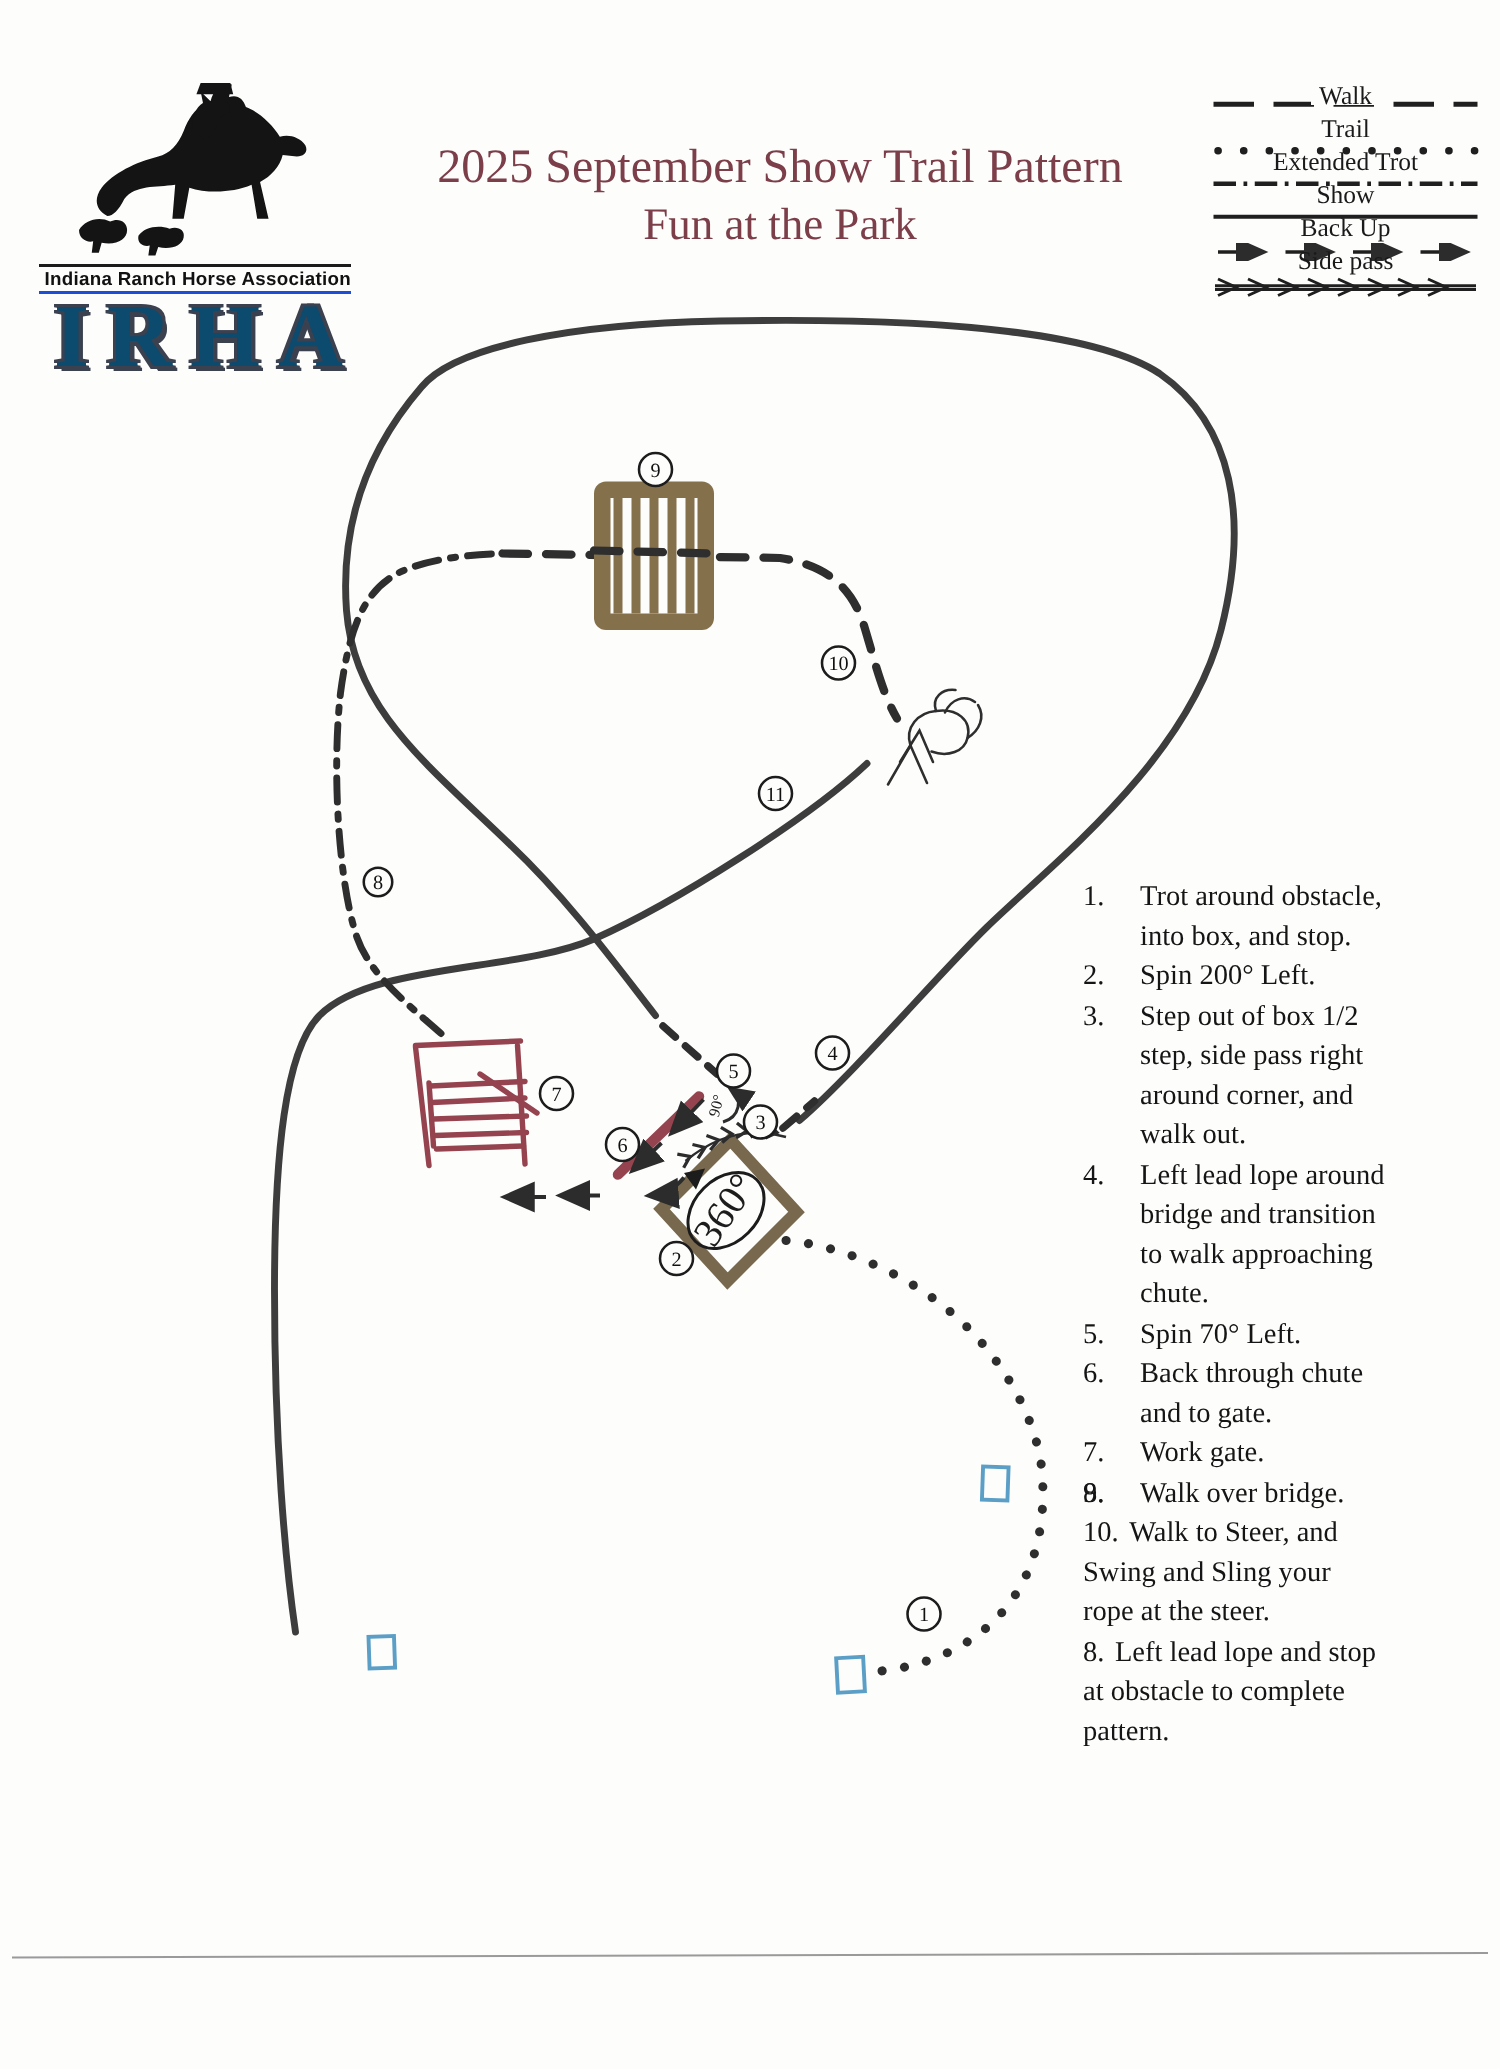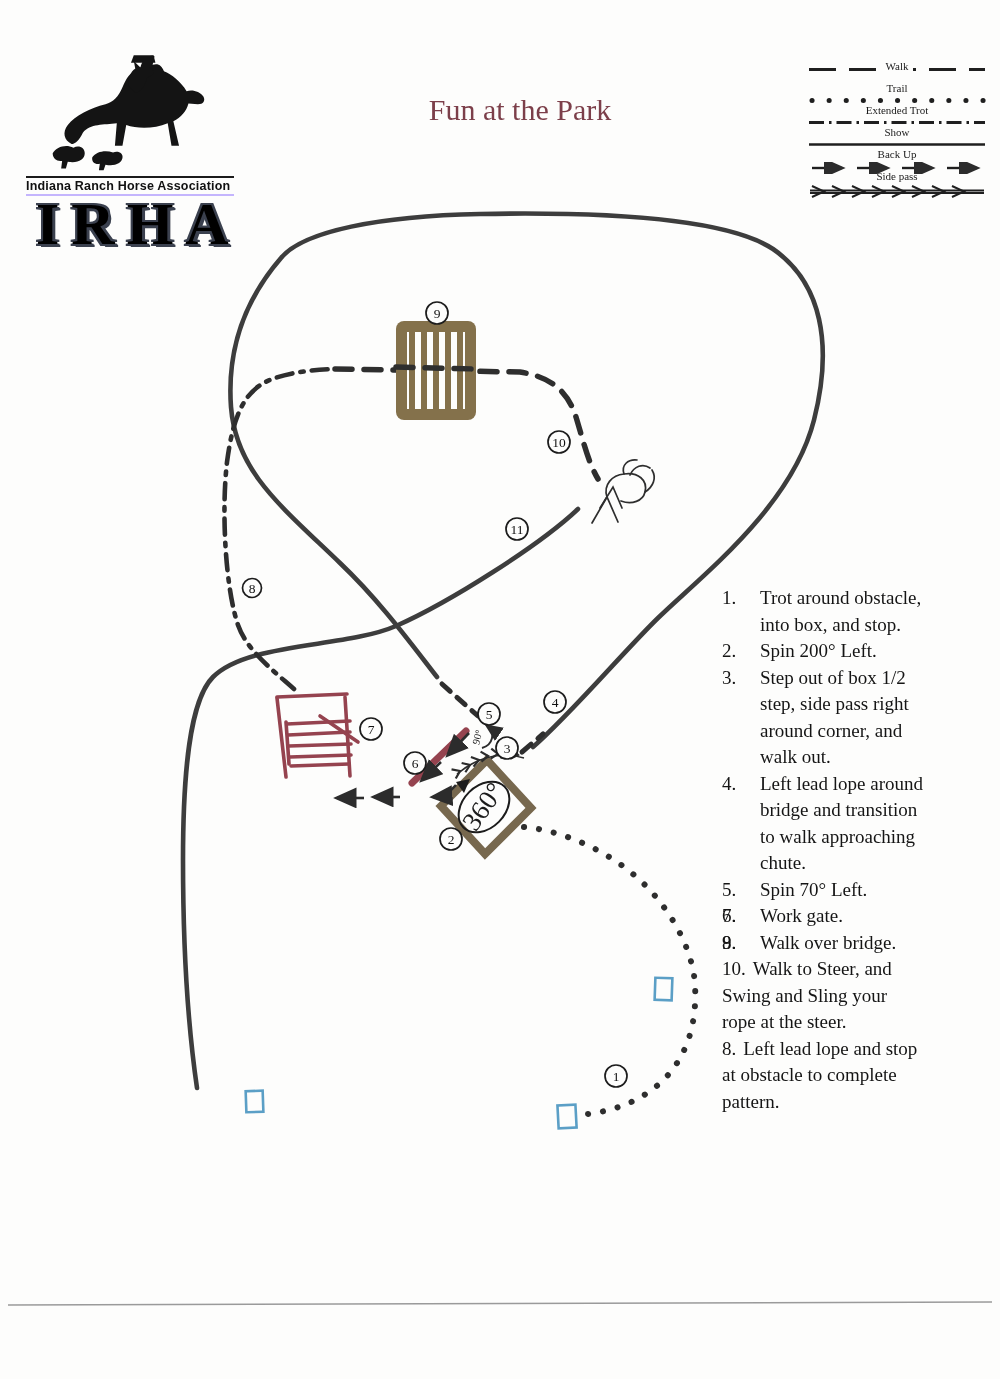--- a/index.html
+++ b/index.html
@@ -1,35 +1,35 @@
 <!DOCTYPE html>
 <html><head>
 <meta charset="utf-8">
 <style>
   html,body{margin:0;padding:0;background:#e8e8e8;}
   .page{position:relative;width:1000px;height:1379px;background:#fdfdfc;margin:0 auto;overflow:hidden;
         font-family:"Liberation Serif",serif;}
   
   .logo{position:absolute;left:26px;top:44px;width:208px;}
   .logo-horse{display:block;margin:0 auto;}
-  .logo-org{border-top:2px solid #1b1b1b;border-bottom:2px solid #c4b5fd;
+  .logo-org{border-top:2px solid #1b1b1b;border-bottom:2px solid #1d4ed8;
             font-family:"Liberation Sans",sans-serif;font-weight:bold;font-size:12.5px;
-            text-align:left;padding:1px 0;color:#111;letter-spacing:.2px;white-space:nowrap;}
+            text-align:right;padding:1px 0;color:#111;letter-spacing:.2px;white-space:nowrap;}
   .logo-acronym{font-family:"Liberation Serif",serif;font-weight:bold;font-size:60px;line-height:56px;
-            text-align:center;color:#000000;letter-spacing:12px;margin-left:10px;
+            text-align:center;color:#0c4a6e;letter-spacing:12px;margin-left:10px;
             text-shadow:-2px -2px 0 #3b414f, 2px -2px 0 #3b414f, -2px 2px 0 #3b414f,
                          2px 2px 0 #3b414f, 3px 3px 0 #3b414f;}
   
   .title{position:absolute;left:235px;top:90px;width:570px;text-align:center;color:#7c3f4a;}
   .title .t1{font-size:32px;font-weight:normal;line-height:40px;}
   .title .t2{font-size:30px;line-height:40px;text-align:center;}
   
   .legend{position:absolute;left:806px;top:56px;width:182px;}
   .lg-row{position:relative;height:22px;text-align:center;}
-  .lg-label{font-size:11px;color:#1a1a1a;line-height:12px;display:inline-block;position:relative;z-index:2;}
+  .lg-label{font-size:17px;color:#1a1a1a;line-height:12px;display:inline-block;position:relative;z-index:2;}
   .lg-row.overlap .lg-label{background:#fdfdfc;padding:0 5px;}
   .lg-row.overlap svg{margin-top:-9px;}
   .lg-row svg{display:block;position:relative;z-index:1;}
   
   .instructions{position:absolute;left:722px;top:585px;width:262px;font-size:19px;line-height:26.5px;color:#151515;}
   .instr-note{white-space:nowrap;}
   .instr-item{position:relative;padding-left:38px;}
   .instr-item .num{position:absolute;left:0;top:0;}
   .instr-item.nohang{padding-left:0;}
   .instr-item.nohang .num{position:static;margin-right:7px;}
@@ -197,20 +197,21 @@
       <path fill="#141414" d="M18 116 C22 109 32 106 40 110 C46 107 52 110 52 116 C52 123 44 127 34 125
         L32 132 L27 132 L28 124 C23 125 18 122 18 116 Z"></path>
       <path fill="#141414" d="M60 120 C64 114 74 112 82 115 C88 113 93 116 92 121 C91 127 83 130 74 128
         L72 134 L67 134 L68 127 C63 128 59 125 60 120 Z"></path>
     </svg>
     <div class="logo-org">Indiana Ranch Horse Association</div>
     <div class="logo-acronym">IRHA</div>
   </div>
 
   <div class="title">
+    <div class="t1">2025 September Show Trail Pattern</div>
     <div class="t2">Fun at the Park</div>
   </div>
 
   <div class="legend">
     <div class="lg-row overlap">
       <span class="lg-label">Walk</span>
       <svg width="182" height="9">
         <line x1="3" y1="4.5" x2="179" y2="4.5" stroke="#1f1f1f" stroke-width="3.2" stroke-dasharray="27 13"></line>
       </svg>
     </div>
@@ -261,21 +262,21 @@
       </svg>
     </div>
   </div>
 
   <div class="instructions" id="instructions">
       <div class="instr-item"><span class="num">1.</span><span>Trot around obstacle,<br>into box, and stop.</span></div>
       <div class="instr-item"><span class="num">2.</span><span>Spin 200° Left.</span></div>
       <div class="instr-item"><span class="num">3.</span><span>Step out of box 1/2<br>step, side pass right<br>around corner, and<br>walk out.</span></div>
       <div class="instr-item"><span class="num">4.</span><span>Left lead lope around<br>bridge and transition<br>to walk approaching<br>chute.</span></div>
       <div class="instr-item"><span class="num">5.</span><span>Spin 70° Left.</span></div>
-      <div class="instr-item"><span class="num">6.</span></div>
+      <div class="instr-item"><span class="num">6.</span><span>Back through chute<br>and to gate.</span></div>
       <div class="instr-item"><span class="num">7.</span><span>Work gate.</span></div>
       <div class="instr-item"><span class="num">8.</span></div>
       <div class="instr-item"><span class="num">9.</span><span>Walk over bridge.</span></div>
       <div class="instr-item nohang"><span class="num">10.</span><span>Walk to Steer, and<br>Swing and Sling your<br>rope at the steer.</span></div>
       <div class="instr-item nohang"><span class="num">8.</span><span>Left lead lope and stop<br>at obstacle to complete<br>pattern.</span></div>
     </div>
 
 </div>
 
 </body></html>

